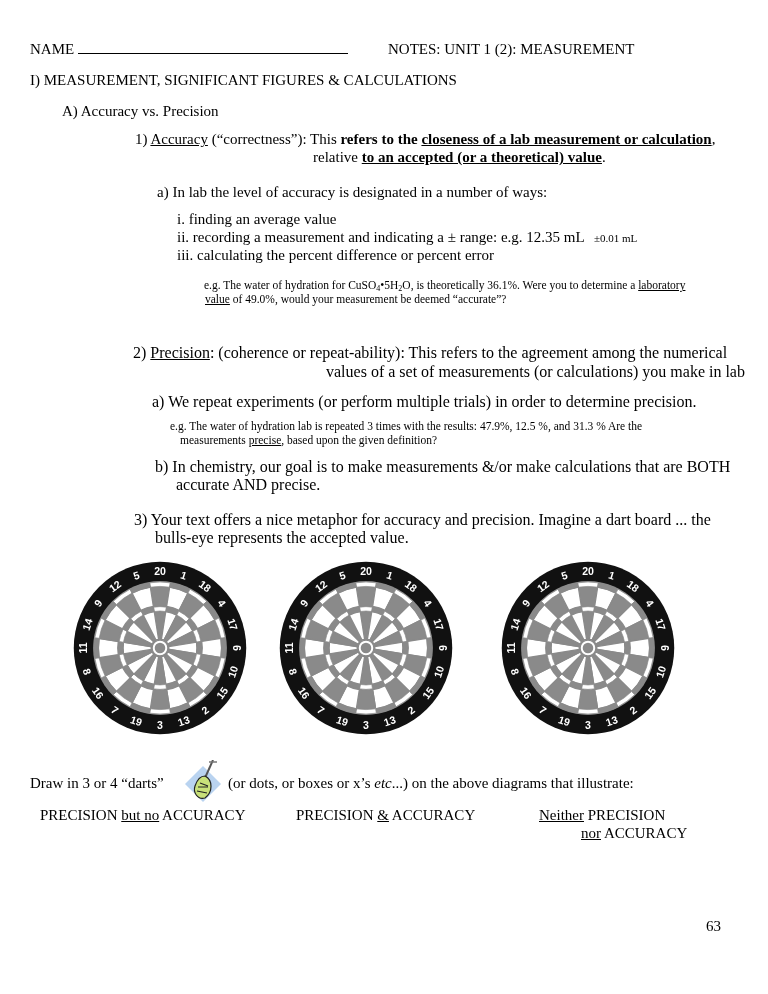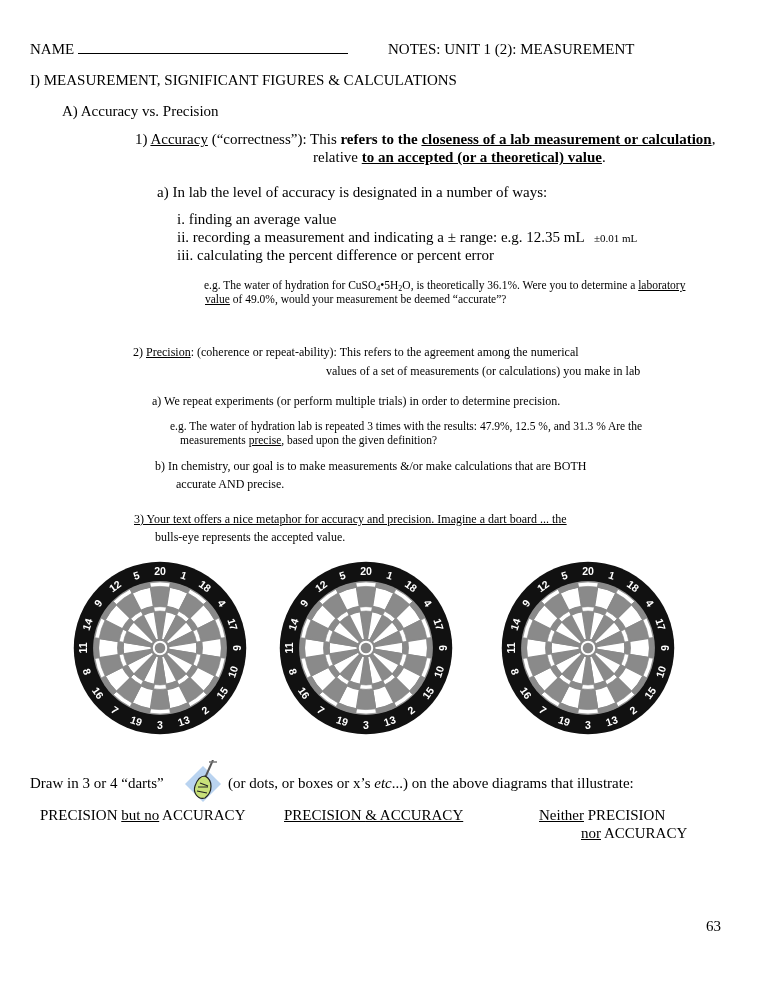--- a/index.html
+++ b/index.html
@@ -1,20 +1,20 @@
 <!DOCTYPE html>
 <html><head>
 <meta charset="utf-8">
 <style>
   html, body { margin:0; padding:0; background:#fff; }
   body { width:768px; height:994px; position:relative; overflow:hidden;
          font-family:"Liberation Serif", serif; color:#000; }
   .abs { position:absolute; white-space:nowrap; }
   .f15 { font-size:15px; line-height:18px; }
-  .f16 { font-size:12px; line-height:19px; }
+  .f16 { font-size:16px; line-height:19px; }
   .f11 { font-size:11.5px; line-height:14px; }
   .f9 { font-size:11px; }
   u { text-decoration:underline; }
   b { font-weight:bold; }
   .namefill { display:inline-block; width:270px; border-bottom:1px solid #000; height:13px; margin-left:4px; vertical-align:baseline; }
   .board { position:absolute; width:176px; height:176px; }
   sub { font-size:8px; vertical-align:-2px; }
 </style>
 </head>
 <body>
@@ -56,21 +56,21 @@
 
 <div class="abs f16" style="left:152px;top:392px;">a)  We repeat experiments (or perform multiple trials) in order to determine precision.</div>
 <div class="abs f11" style="left:170px;top:419px;">e.g. The water of hydration lab is repeated 3 times with the results: 47.9%, 12.5 %, and 31.3 %  Are the</div>
 <div class="abs f11" style="left:180px;top:433px;">
   <span>measurements </span><u>precise</u><span>, based upon the given definition?</span>
 </div>
 
 <div class="abs f16" style="left:155px;top:457px;">b)  In chemistry, our goal is to make measurements &amp;/or make calculations that are BOTH</div>
 <div class="abs f16" style="left:176px;top:475px;">accurate AND precise.</div>
 
-<div class="abs f16" style="left:134px;top:510px;text-decoration:underline;">3)  Your text offers a nice metaphor for accuracy and precision.  Imagine a dart board ... the</div>
+<div class="abs f16" style="left:134px;top:510px;">3)  Your text offers a nice metaphor for accuracy and precision.  Imagine a dart board ... the</div>
 <div class="abs f16" style="left:155px;top:528px;">bulls-eye represents the accepted value.</div>
 
 <div class="board" style="left:72px;top:560px;"><svg class="dart-svg" width="176" height="176" viewBox="-100 -100 200 200">
       <circle r="98" fill="#111111"></circle>
       <circle r="76" fill="#8a8a8a"></circle>
       <path d="M-10.95041255281616,-69.13818384165964 A70,70 0 0 1 10.95041255281616,-69.13818384165964 L7.508854321931082,-47.40904034856661 A48,48 0 0 0 -7.508854321931082,-47.40904034856661 Z" fill="#8a8a8a" stroke="#8a8a8a" stroke-width="1.5"></path>
       <path d="M-6.570247531689697,-41.482910304995784 A42,42 0 0 1 6.570247531689697,-41.482910304995784 L1.5643446504023086,-9.876883405951379 A10,10 0 0 0 -1.5643446504023086,-9.876883405951379 Z" fill="#8a8a8a" stroke="#8a8a8a" stroke-width="1.5"></path>
       <path d="M-11.732584878017315,-74.07662554463533 A75,75 0 0 1 11.732584878017315,-74.07662554463533 L10.95041255281616,-69.13818384165964 A70,70 0 0 0 -10.95041255281616,-69.13818384165964 Z" fill="#ffffff" stroke="#8a8a8a" stroke-width="0.8"></path>
       <path d="M-7.352419856890851,-46.42135200797148 A47,47 0 0 1 7.352419856890851,-46.42135200797148 L6.570247531689697,-41.482910304995784 A42,42 0 0 0 -6.570247531689697,-41.482910304995784 Z" fill="#ffffff" stroke="#8a8a8a" stroke-width="0.8"></path>
       <text x="0" y="-87" fill="#fff" font-size="12" font-weight="bold" font-family="Liberation Sans, sans-serif" text-anchor="middle" dominant-baseline="central" transform="rotate(0 0 -87)">20</text>
@@ -395,21 +395,21 @@
     <line x1="26" y1="2" x2="34" y2="2" stroke="#777" stroke-width="1.5"></line>
   </svg>
 </div>
 <div class="abs f15" style="left:228px;top:774px;">
   <span>(or dots, or boxes or  x’s </span><i>etc</i><span>...) on the above diagrams that illustrate:</span>
 </div>
 
 <div class="abs f15" style="left:40px;top:806px;">
   <span>PRECISION </span><u>but no</u><span> ACCURACY</span>
 </div>
-<div class="abs f15" style="left:284px;top:806px;text-decoration:underline;">
+<div class="abs f15" style="left:296px;top:806px;">
   <span>PRECISION </span><u>&amp;</u><span> ACCURACY</span>
 </div>
 <div class="abs f15" style="left:539px;top:806px;">
   <u>Neither</u><span> PRECISION</span>
 </div>
 <div class="abs f15" style="left:581px;top:824px;">
   <u>nor</u><span> ACCURACY</span>
 </div>
 
 <div class="abs f15" style="left:706px;top:917px;">63</div>

